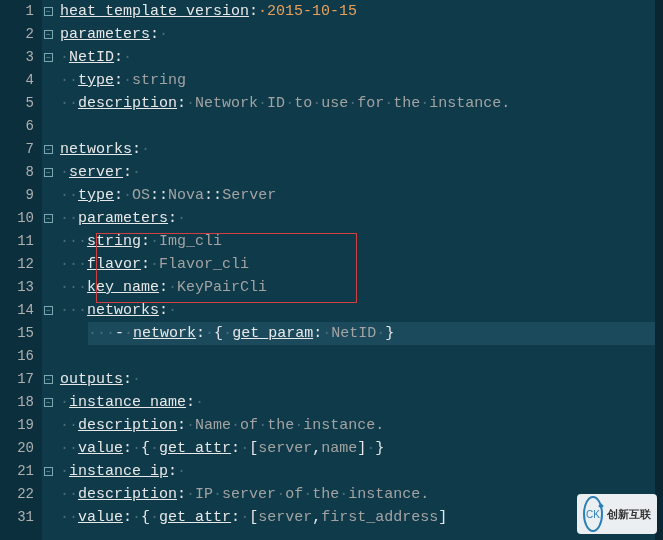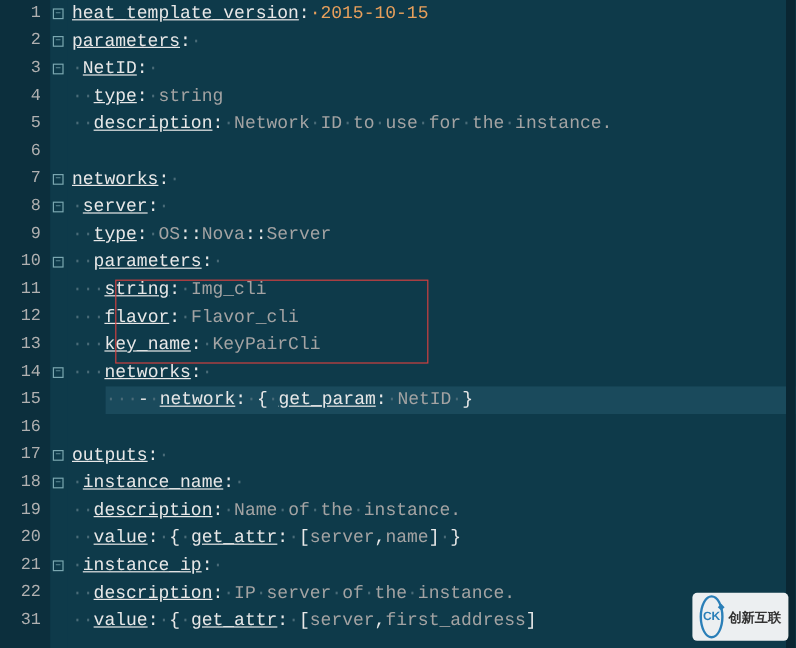--- a/index.html
+++ b/index.html
@@ -94,21 +94,21 @@
   .wm-circle {
     width: 20px;
     height: 36px;
     border: 2px solid #2a7fb8;
     border-radius: 50%;
     display: flex;
     align-items: center;
     justify-content: center;
     font-size: 10px;
     color: #2a7fb8;
-    font-weight: bold;
+    font-weight: normal;
     position: relative;
   }
   .wm-circle::after{
     content:"";
     position:absolute;
     right:-2px; top:6px;
     width:4px;height:4px;
     background:#2a7fb8;
     transform:rotate(45deg);
   }

